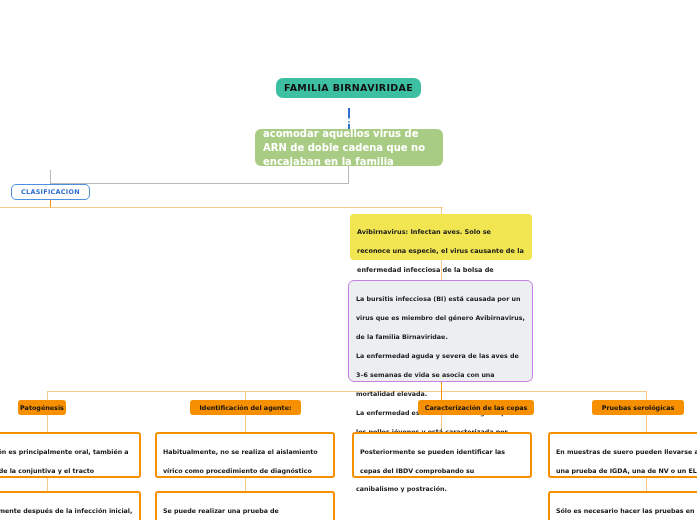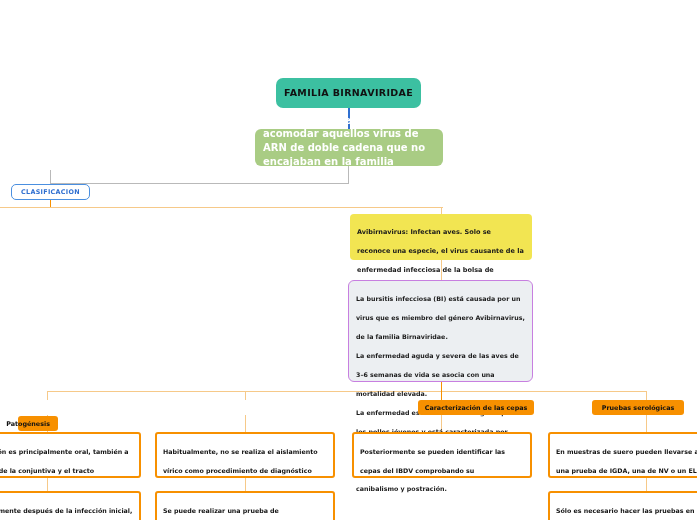--- a/index.html
+++ b/index.html
@@ -24,21 +24,21 @@
   .node {
     position: absolute;
     box-sizing: border-box;
   }
 
   
   .root-node {
     left: 276px;
     top: 78px;
     width: 145px;
-    height: 30px;
+    height: 20px;
     background: #3cc0a1;
     border-radius: 7px;
     display: flex;
     align-items: center;
     justify-content: center;
   }
   .root-node .label {
     font-size: 9.5px;
     font-weight: bold;
     color: #111111;
@@ -219,30 +219,33 @@
   <div class="node yellow-node">
     <span class="label">Avibirnavirus: Infectan aves. Solo se reconoce una especie, el  virus causante de la enfermedad infecciosa de la bolsa de Fabricio</span>
   </div>
 
   <div class="node purple-node">
     <span class="label">La bursitis infecciosa (BI) está causada por un virus que es miembro del género Avibirnavirus, de la familia Birnaviridae.
 La enfermedad aguda y severa de las aves de 3–6 semanas de vida se asocia con una mortalidad elevada.
 La enfermedad es altamente contagiosa para los pollos jóvenes y está caracterizada por inflamación, edema en la bolsa, los signos clínicos incluyen diarrea, anorexia, depresión, canibalismo y postración.</span>
   </div>
 
-  <div class="cat-node" style="left:18px; top:416px; width:40px;justify-content:flex-end;">
+  <div class="cat-node" style="left:18px; top:400px; width:48px;">
     <span class="label">Patogénesis</span>
   </div>
   <div class="leaf-node" style="left:-34px; top:432px; width:175px; height:46px;">
     <span class="label">Infección es principalmente oral, también a través de la conjuntiva y el tracto respiratorio.</span>
   </div>
   <div class="leaf-node" style="left:-34px; top:491px; width:175px; height:46px;">
     <span class="label">Rápidamente después de la infección inicial, el virus es encontrado en células de Kupffer hepáticas y en macrófagos</span>
   </div>
 
+  <div class="cat-node" style="left:190px; top:400px; width:111px;">
+    <span class="label">Identificación del agente:</span>
+  </div>
   <div class="leaf-node" style="left:155px; top:432px; width:180px; height:46px;">
     <span class="label">Habitualmente, no se realiza el aislamiento vírico como procedimiento de diagnóstico rutinario</span>
   </div>
   <div class="leaf-node" style="left:155px; top:491px; width:180px; height:46px;">
     <span class="label">Se puede realizar una prueba de inmunofluorescencia empleando un antisuero de pollo específico del IBDV</span>
   </div>
 
   <div class="cat-node" style="left:378px; top:400px; width:116px;margin-left:40px;">
     <span class="label">Caracterización de las cepas</span>
   </div>

